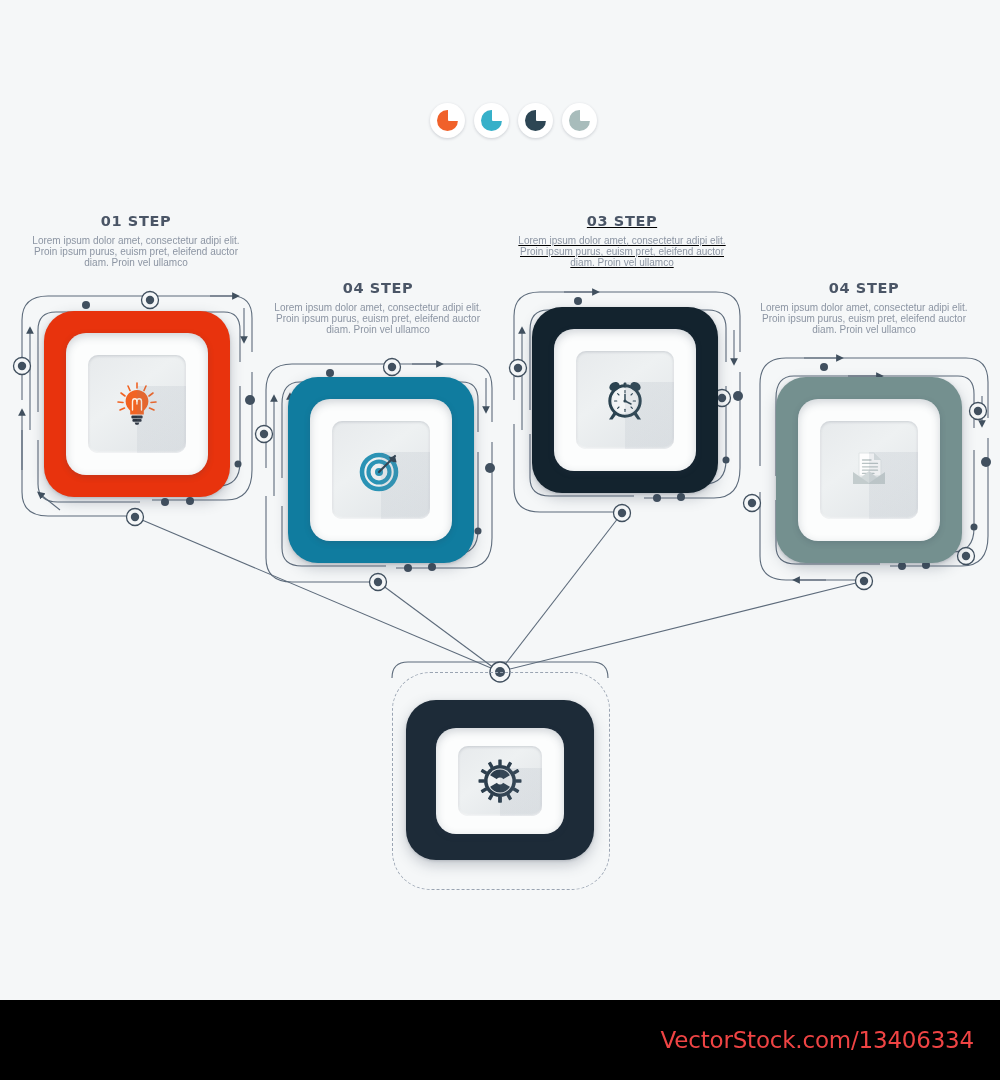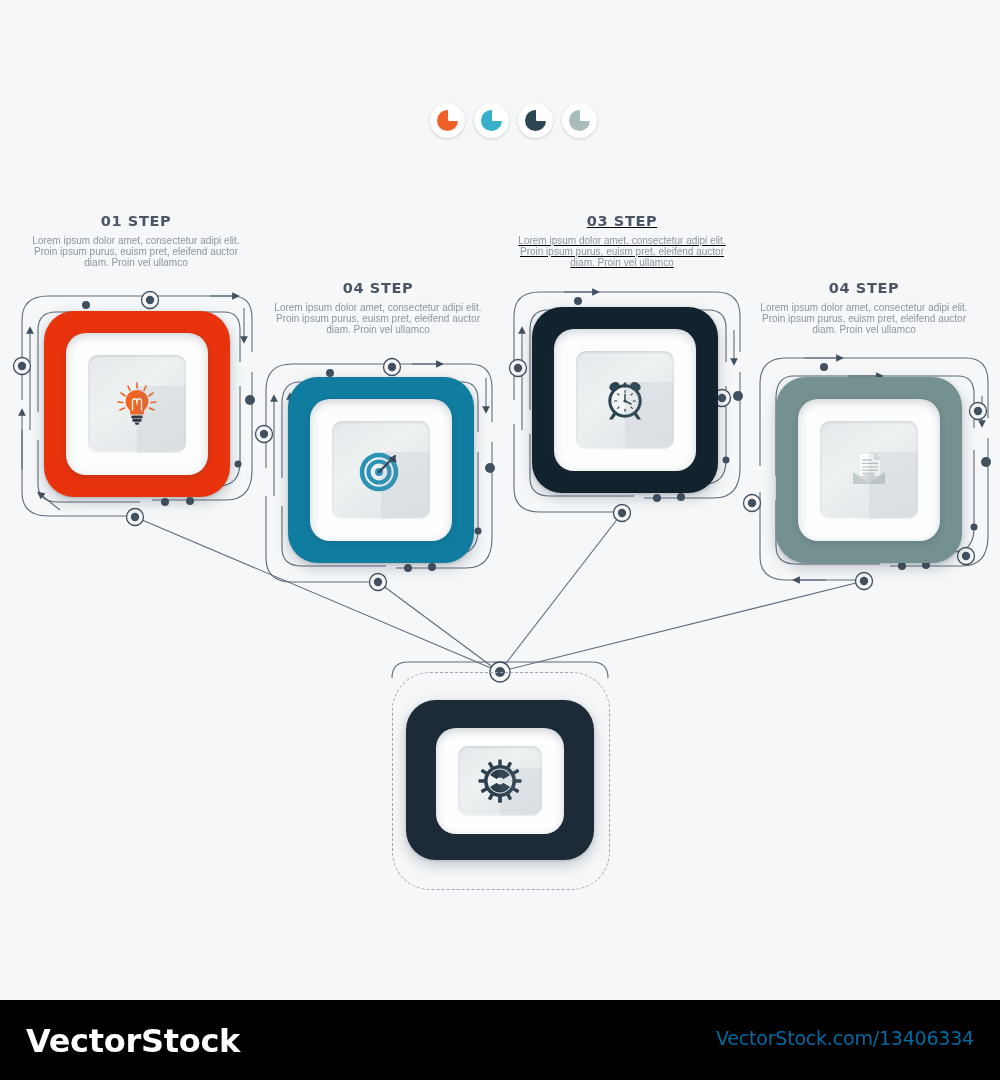--- a/index.html
+++ b/index.html
@@ -128,22 +128,22 @@
     left: 26px; top: 22px;
     color: #ffffff;
     font-size: 32px;
     font-weight: bold;
     font-family: "DejaVu Sans", sans-serif;
     letter-spacing: -.3px;
   }
   #footer-url {
     position: absolute;
     right: 26px; top: 27px;
-    color: #0369a1;
-    font-size: 19px;
+    color: #ef4444;
+    font-size: 23px;
     font-family: "DejaVu Sans", sans-serif;
     letter-spacing: -.2px;
   }
 </style>
 </head>
 <body>
 
 <div id="canvas">
 
   <svg id="circuitry" viewBox="0 0 1000 1000" xmlns="http://www.w3.org/2000/svg">
@@ -441,15 +441,14 @@
           </g>
           <circle cx="25" cy="25" r="3.4" fill="#eef1f2"></circle>
         </svg>
       </div>
     </div>
   </div>
 
 </div>
 
 <div id="footer">
-  <div id="footer-brand">VectorStock</div>
   <div id="footer-url">VectorStock.com/13406334</div>
 </div>
 
 </body></html>

